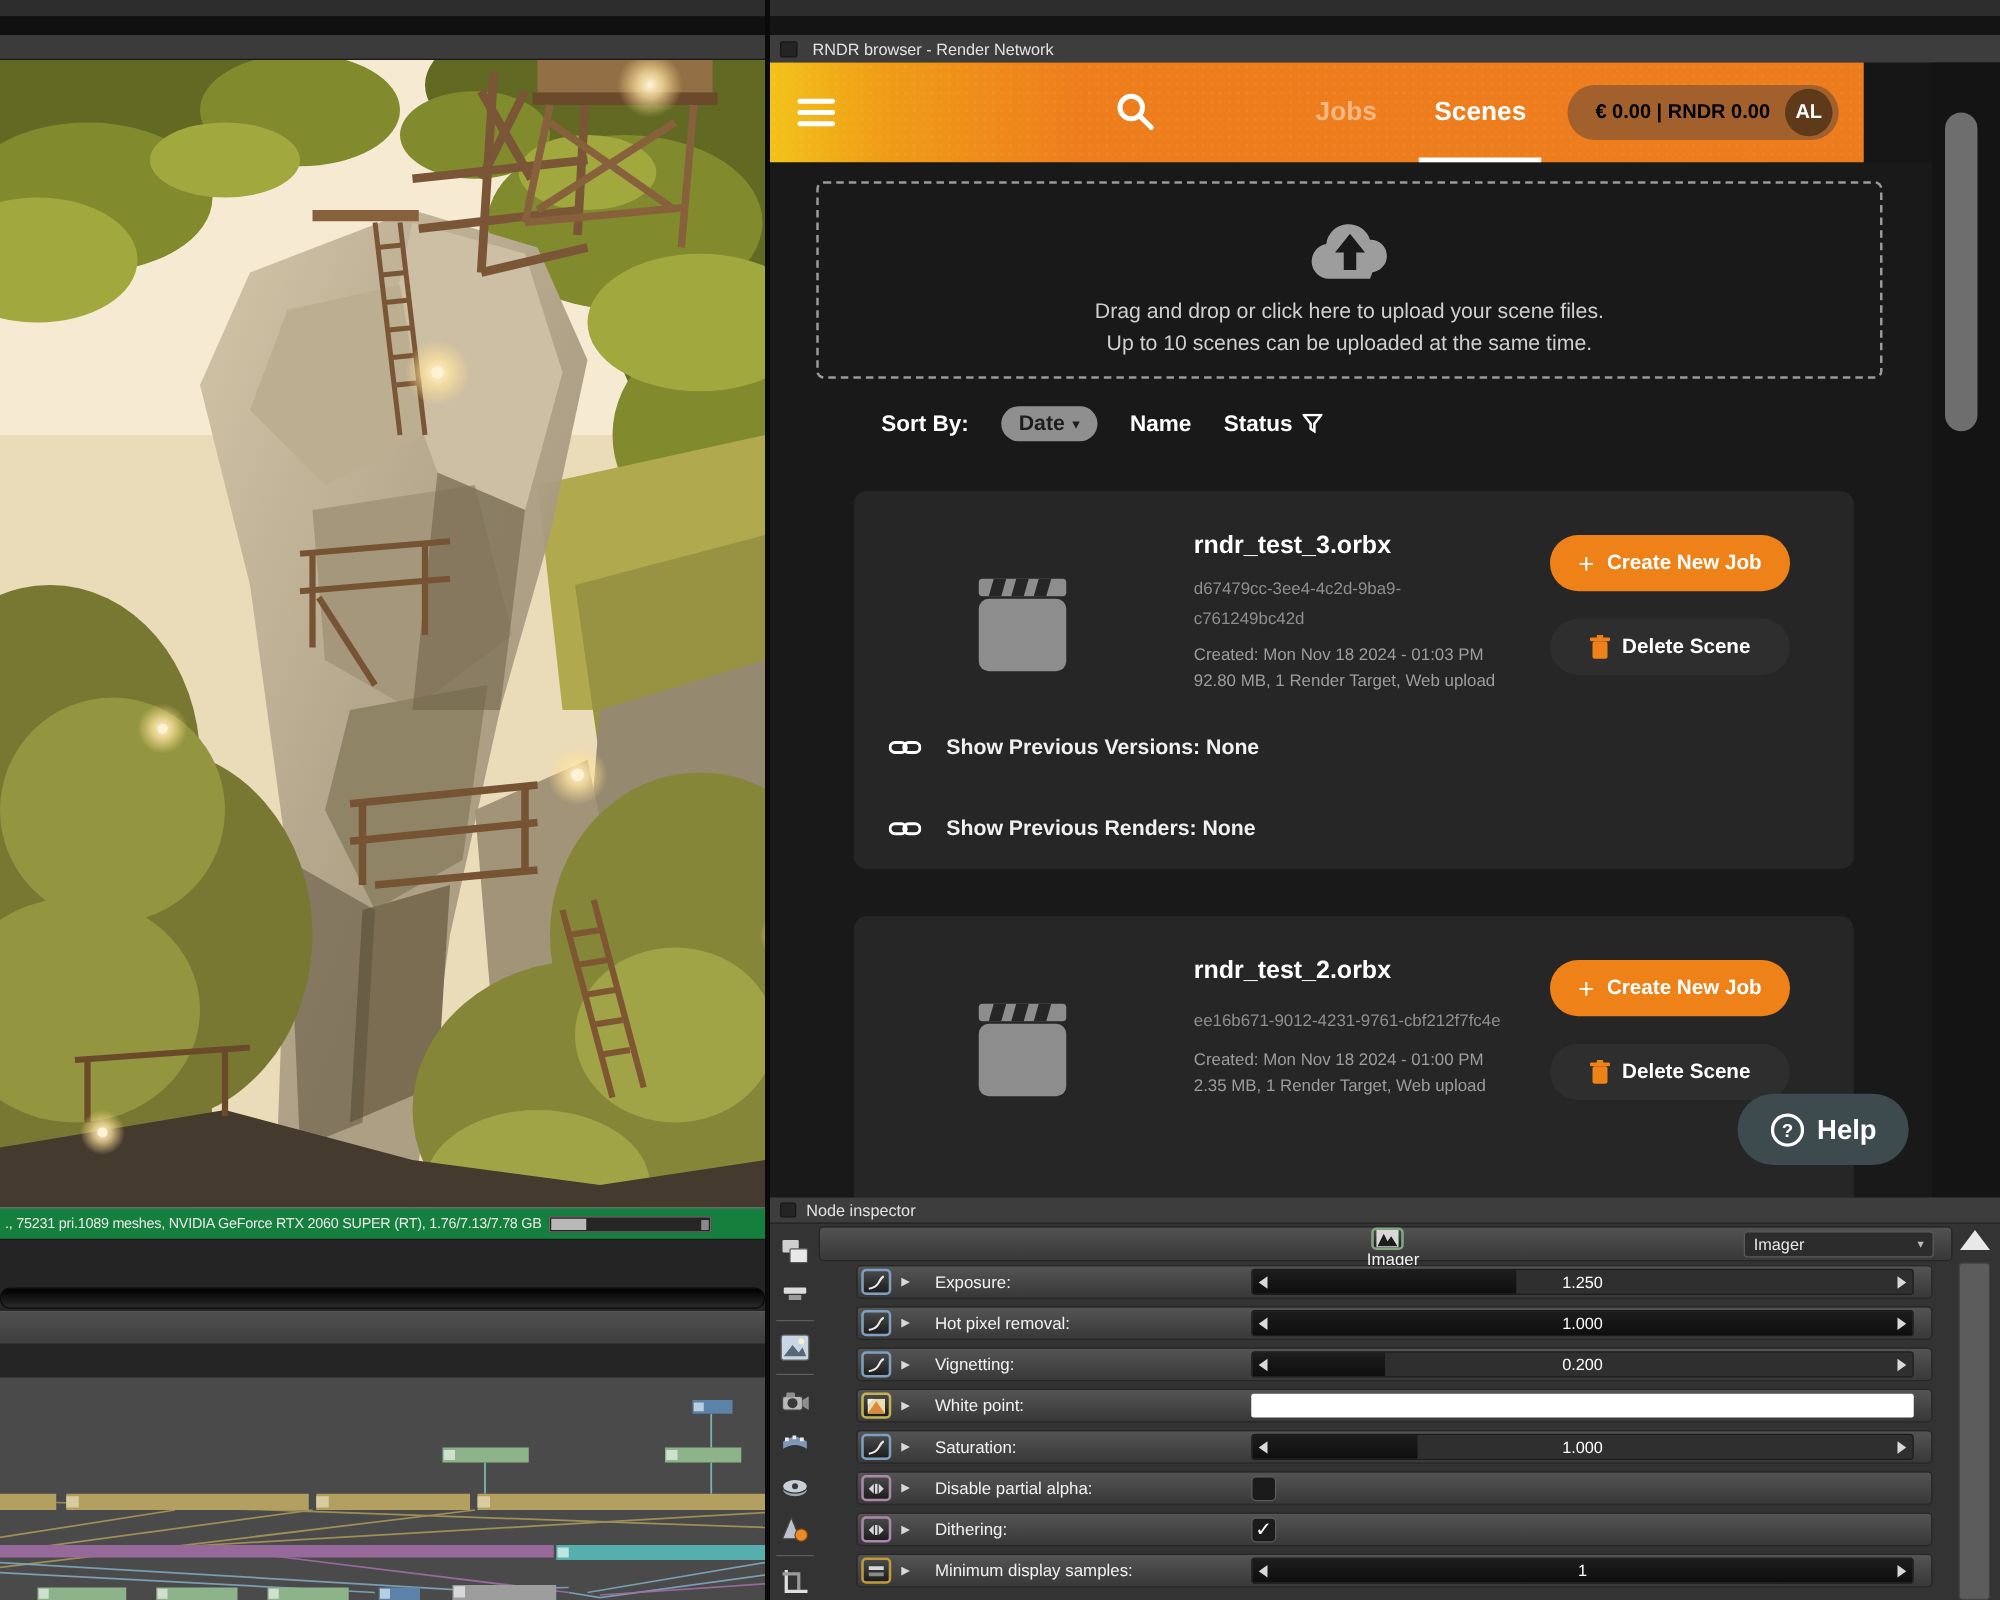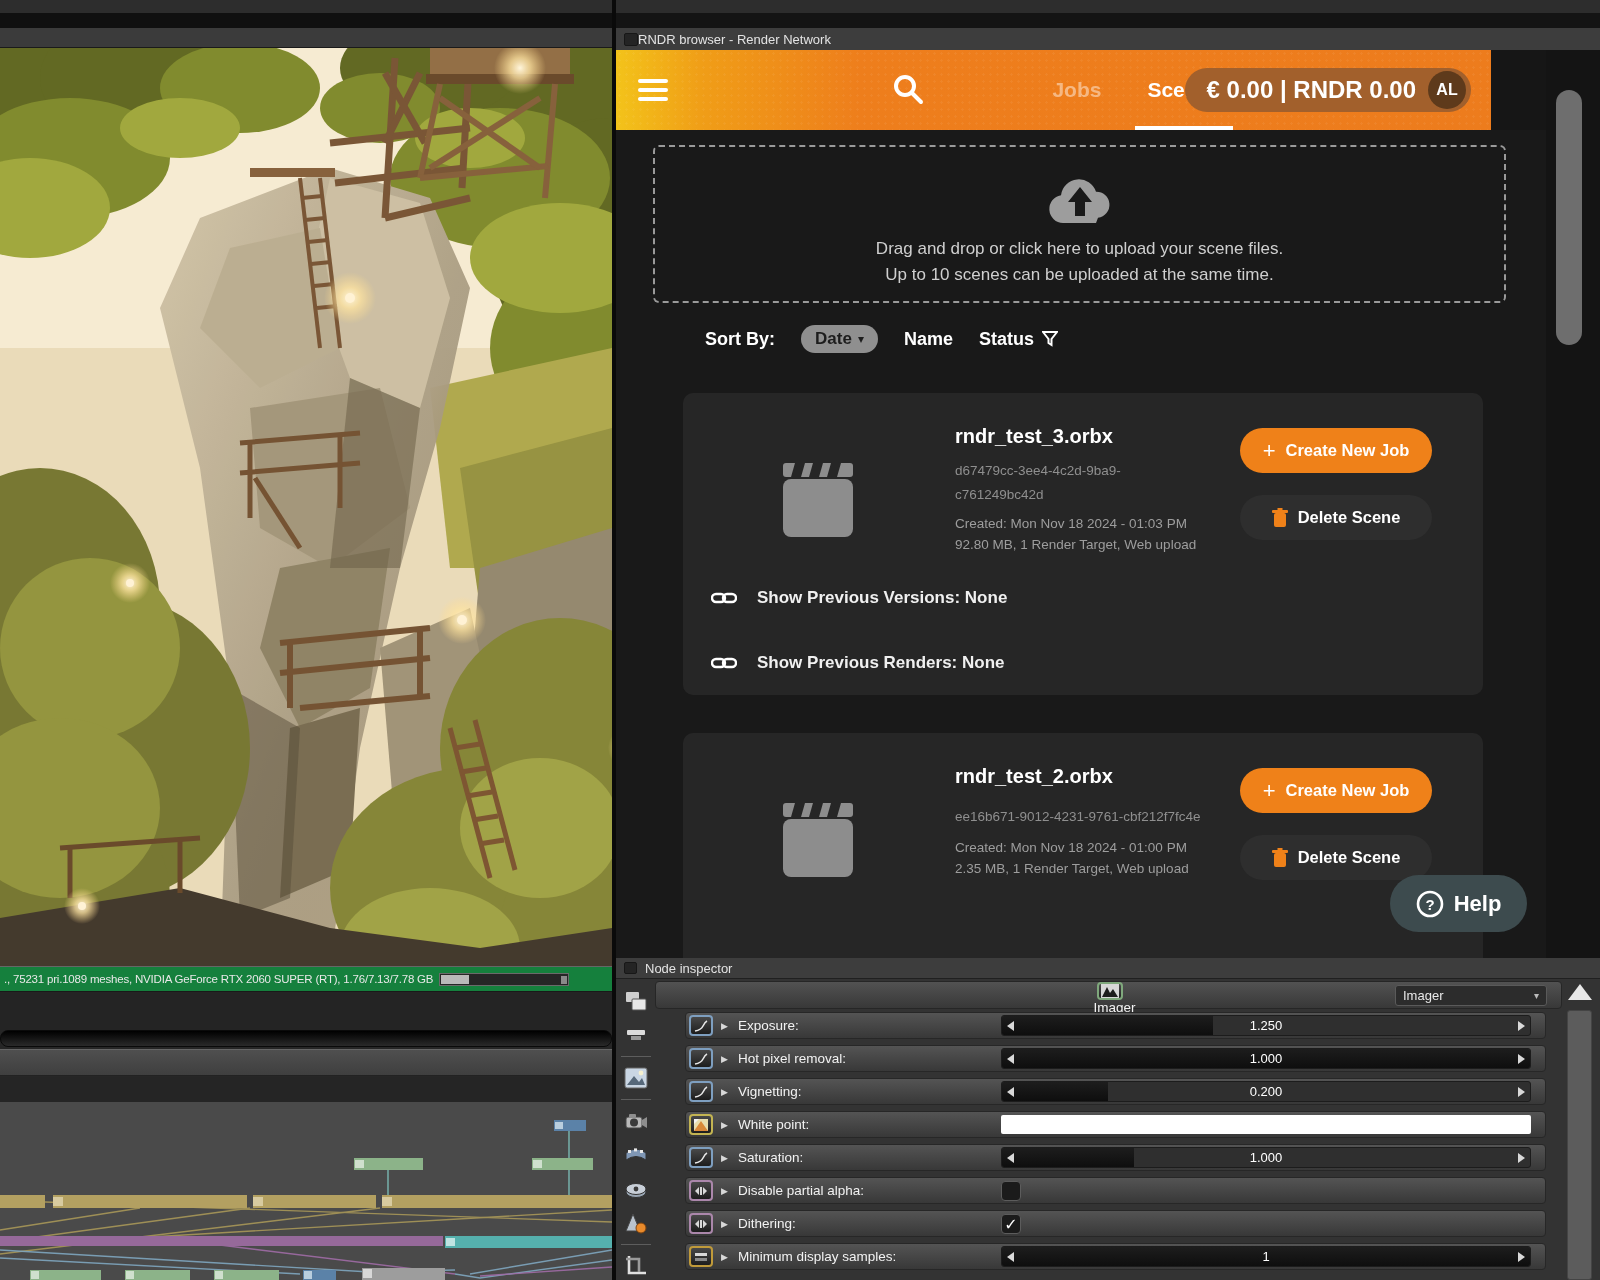--- a/index.html
+++ b/index.html
@@ -21,35 +21,35 @@
   .gap-1{position:absolute;left:0;top:992px;width:612px;height:38px;background:#242424;}
   .hscroll{position:absolute;left:0;top:1030px;width:612px;height:17px;border-radius:8px;background:linear-gradient(#000,#2a2a2a);border:1px solid #0a0a0a;}
   .gtoolbar{position:absolute;left:0;top:1049px;width:612px;height:27px;background:linear-gradient(#4f4f4f,#3f3f3f);border-top:1px solid #666;border-bottom:1px solid #222;}
   .gap-2{position:absolute;left:0;top:1077px;width:612px;height:25px;background:#252525;}
   .nodegraph{position:absolute;left:0;top:1102px;width:612px;height:178px;background:#4a4a4a;overflow:hidden;}
 
   
   .right-pane{position:absolute;left:616px;top:0;width:984px;height:1280px;background:#161616;}
   .r-strip-a{position:absolute;left:0;top:0;width:100%;height:13px;background:#2d2d2d;}
   .r-strip-b{position:absolute;left:0;top:13px;width:100%;height:15px;background:#141414;}
-  .titlebar{position:absolute;left:0;top:28px;width:100%;height:22px;background:#3d3d3d;display:flex;align-items:center;gap:0;padding-left:8px;}
+  .titlebar{position:absolute;left:0;top:28px;width:100%;height:22px;background:#3d3d3d;display:flex;align-items:center;gap:12px;padding-left:8px;}
   .titlebar .tb-box{width:14px;height:13px;background:#242424;border:1px solid #171717;border-radius:2px;flex:none;}
   .titlebar .tb-text{font-size:13px;color:#e3e3e3;}
   .orange-header{position:absolute;left:0;top:50px;width:875px;height:80px;
      background-image:radial-gradient(rgba(255,255,255,.05) 1px,transparent 1.4px),linear-gradient(90deg,#f3c31a 0%,#f09d17 10%,#ee7e1c 28%,#ed7c1d 100%);
      background-size:7px 7px,100% 100%;}
   .hamburger{position:absolute;left:22px;top:29px;width:30px;height:22px;display:flex;flex-direction:column;justify-content:space-between;cursor:pointer;}
   .hamburger span{display:block;height:4px;background:#fff;border-radius:2px;}
   .search-btn{position:absolute;left:275px;top:22px;width:34px;height:34px;}
   .nav-tabs{position:absolute;right:270px;top:0;height:80px;display:flex;align-items:center;gap:46px;}
   .tab{font-size:21px;font-weight:bold;color:#fff;position:relative;height:80px;display:flex;align-items:center;cursor:pointer;}
   .tab.inactive{color:rgba(255,255,255,.45);}
   .tab.active::after{content:"";position:absolute;left:-12px;right:-12px;bottom:0;height:4px;background:#fff;}
   .balance-pill{position:absolute;right:20px;top:18px;height:44px;background:#a2602c;border-radius:22px;display:flex;align-items:center;padding:0 5px 0 22px;gap:12px;cursor:pointer;}
-  .balance-pill .amount{color:#ffffff;font-size:24px;font-weight:bold;white-space:nowrap;}
+  .balance-pill .amount{color:#000000;font-size:16px;font-weight:bold;white-space:nowrap;}
   .avatar{width:38px;height:38px;border-radius:50%;background:#5e3a1b;color:#fff;font-weight:bold;font-size:16px;display:flex;align-items:center;justify-content:center;}
   .r-content{position:absolute;left:0;top:130px;width:930px;height:828px;background:#191919;overflow:hidden;}
   .r-gutter{position:absolute;left:930px;top:50px;width:54px;height:908px;background:#141414;}
   .r-scroll-thumb{position:absolute;left:10px;top:40px;width:26px;height:255px;background:#6e6e6e;border-radius:13px;}
 
   .dropzone{position:absolute;left:37px;top:15px;width:853px;height:158px;border:2px dashed #9a9a9a;border-radius:6px;text-align:center;cursor:pointer;}
   .dz-line{color:#cfcfcf;font-size:17px;}
   .dz-line1{margin-top:92px;}
   .dz-line2{margin-top:6px;}
   .dz-cloud{position:absolute;left:50%;top:28px;transform:translateX(-50%);}
@@ -95,21 +95,21 @@
   .insp-scroll-up{position:absolute;left:952px;top:26px;width:0;height:0;border-left:12px solid transparent;border-right:12px solid transparent;border-bottom:16px solid #e8e8e8;cursor:pointer;}
   .insp-scroll-thumb{position:absolute;left:951px;top:52px;width:25px;height:270px;background:#5c5c5c;border:1px solid #444;border-radius:3px;}
 
   .param-row{position:absolute;left:69px;width:861px;height:27px;background:linear-gradient(#545454,#383838);border-radius:4px;border:1px solid #272727;display:flex;align-items:center;}
   .p-icon{width:24px;height:21px;border-radius:4px;background:linear-gradient(#484848,#1d1d1d);margin-left:3px;flex:none;display:flex;align-items:center;justify-content:center;}
   .p-icon.t-float{border:2px solid #7e9fc0;}
   .p-icon.t-color{border:2px solid #c3b452;}
   .p-icon.t-bool{border:2px solid #ab87ab;}
   .p-icon.t-int{border:2px solid #c09a3a;}
   .p-expand{color:#d8d8d8;font-size:9px;margin-left:8px;flex:none;}
-  .p-label{color:#f2f2f2;font-size:13.5px;margin-left:10px;}
+  .p-label{color:#f2f2f2;font-size:13.5px;margin-left:20px;}
   .p-slider{position:absolute;left:315px;width:530px;height:21px;top:2px;background:#2f2f2f;border-radius:3px;border:1px solid #1c1c1c;overflow:hidden;cursor:pointer;}
   .p-fill{position:absolute;left:0;top:0;bottom:0;background:linear-gradient(#1d1d1d,#0e0e0e);}
   .p-value{position:absolute;left:0;right:0;top:0;bottom:0;display:flex;align-items:center;justify-content:center;color:#fff;font-size:13px;}
   .sl-arrow{position:absolute;top:5px;width:0;height:0;border-top:5px solid transparent;border-bottom:5px solid transparent;cursor:pointer;}
   .sl-left{left:5px;border-right:7px solid #d9d9d9;}
   .sl-right{right:5px;border-left:7px solid #d9d9d9;}
   .p-swatch{position:absolute;left:315px;top:3px;width:530px;height:19px;background:#fff;border-radius:2px;cursor:pointer;}
   .p-check{position:absolute;left:315px;top:3px;width:20px;height:20px;background:#1b1b1b;border:1px solid #5c5c5c;border-radius:4px;display:flex;align-items:center;justify-content:center;color:#fff;font-size:16px;font-weight:bold;cursor:pointer;}
 </style>
 </head>

